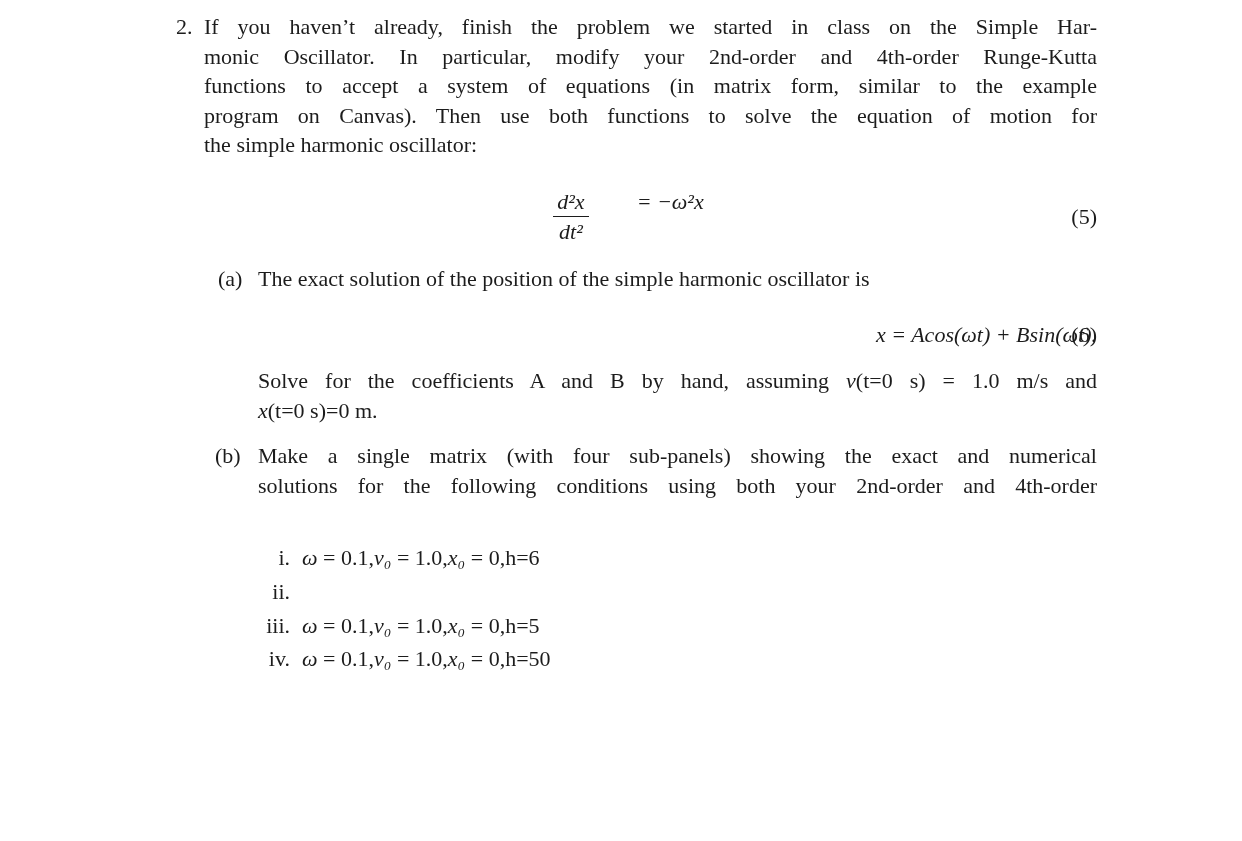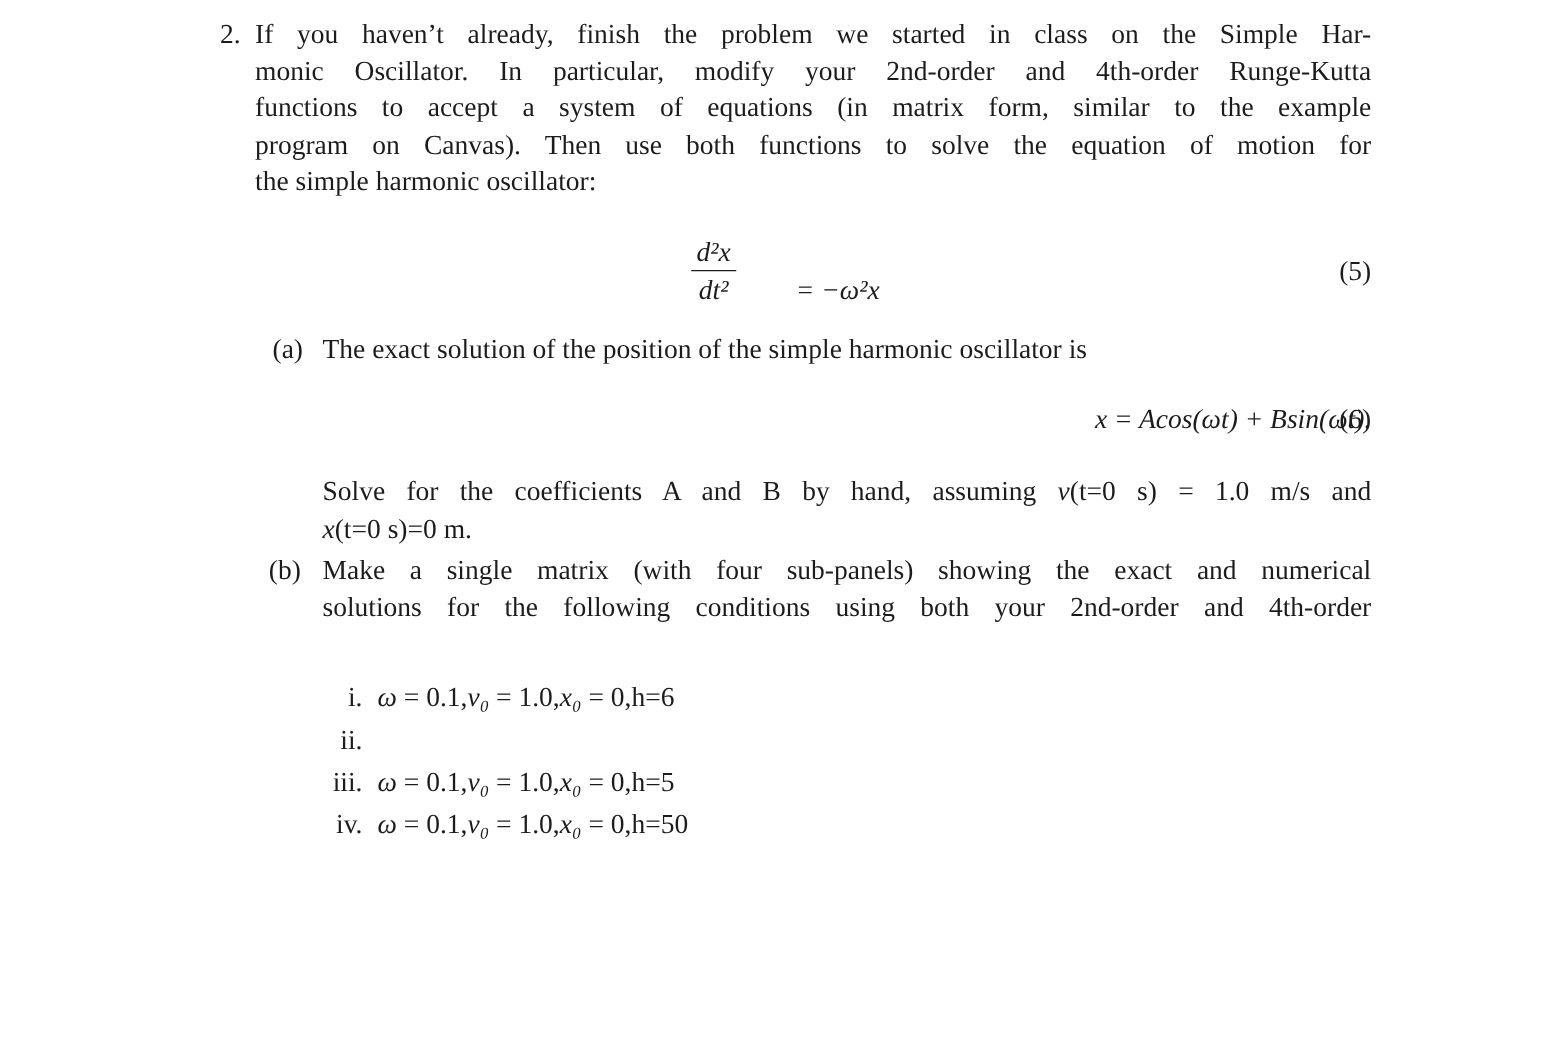--- a/index.html
+++ b/index.html
@@ -20,39 +20,39 @@
   
   .intro { position: absolute; left: 176px; top: 12px; width: 921px; display: flex; }
   .marker { flex: 0 0 28px; line-height: 29.6px; }
   .intro-lines { flex: 1; }
 
   
   .eq5 {
     position: absolute; left: 204px; top: 186px; width: 893px; height: 62px;
     display: flex; align-items: center; justify-content: center;
   }
-  .eqbody { display: flex; align-items: flex-end; margin-right: 44px; gap: 48px; }
+  .eqbody { display: flex; align-items: flex-start; margin-right: 44px; gap: 48px; }
   .frac { display: inline-block; text-align: center; line-height: 26px; }
   .fnum { display: block; padding: 0 4px 1px; }
   .fden { display: block; border-top: 1.6px solid #1c1c1c; padding-top: 2px; }
   .rhs { }
   .eqnum { position: absolute; right: 0; top: 50%; transform: translateY(-50%); font-style: normal; }
 
   
   .parta { position: absolute; left: 218px; top: 264px; width: 879px; }
   .prow { display: flex; }
   .pmark { flex: 0 0 40px; line-height: 29.6px; }
   .pbody { flex: 1; }
 
   
   .eq6 { position: absolute; left: 204px; top: 320px; width: 893px; text-align: right; line-height: 30px; }
   .eq6 .eqnum { top: 0; transform: none; }
 
   
-  .solve { position: absolute; left: 258px; top: 378px; width: 839px; }
+  .solve { position: absolute; left: 258px; top: 366px; width: 839px; }
 
   
   .partb { position: absolute; left: 215px; top: 441px; width: 882px; }
   .partb .pmark { flex: 0 0 43px; }
 
   
   .conds { position: absolute; left: 258px; top: 541px; }
   .cond-row { display: flex; line-height: 33.8px; }
   .cond-label { flex: 0 0 32px; text-align: right; margin-right: 12px; }
 </style>

